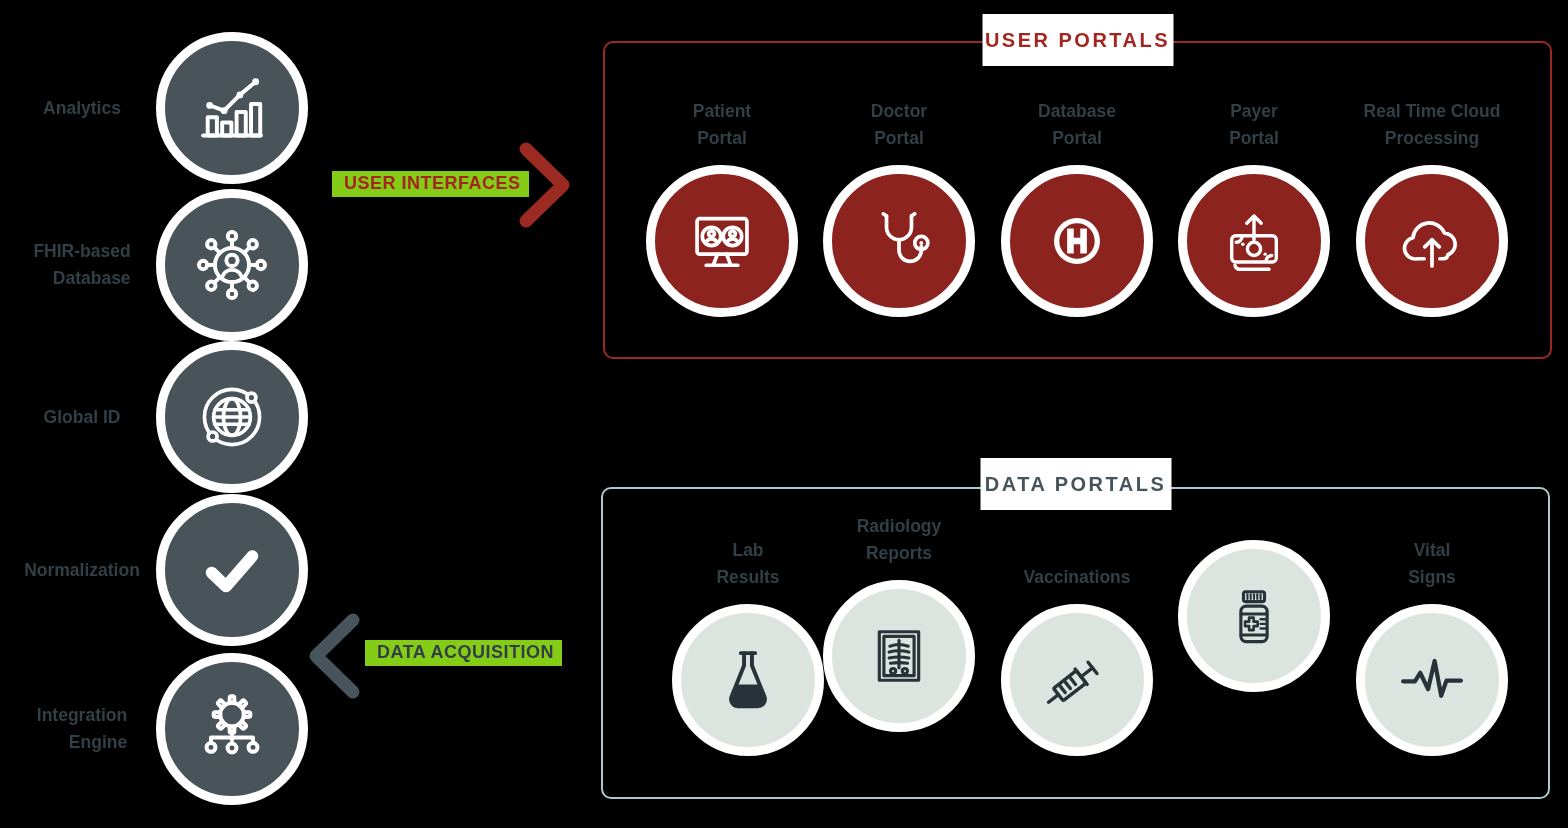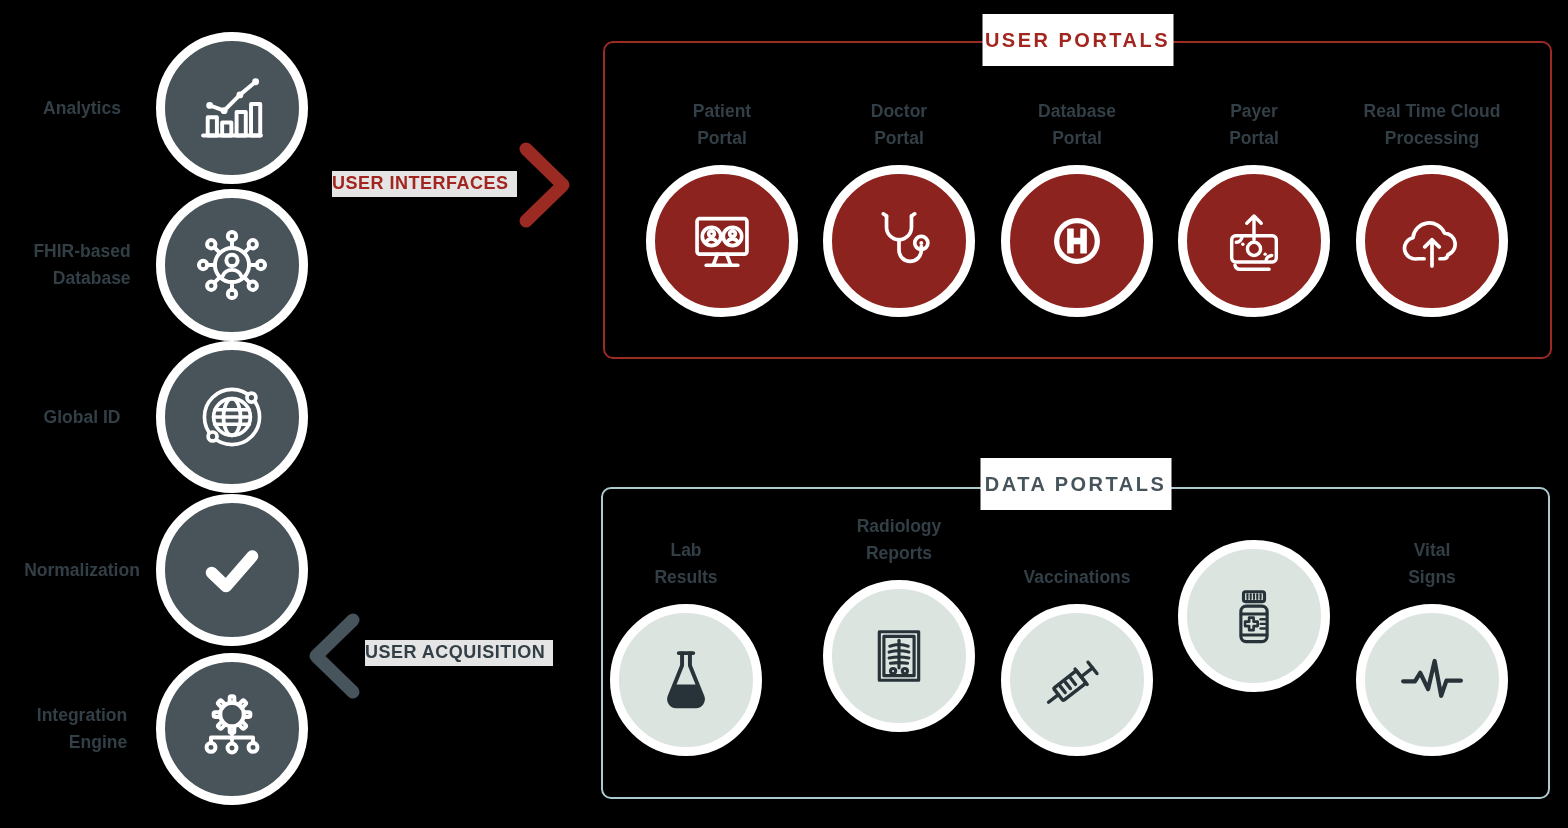--- a/index.html
+++ b/index.html
@@ -53,22 +53,22 @@
   .item-label {
     height:64px; display:flex; align-items:flex-end; justify-content:center;
     text-align:center; color:#333F47;
     font-size:17.5px; line-height:27px; font-weight:600;
     white-space:pre-line;
   }
   .grid-item .circle { margin-top:13px; }
 
   
   .tag {
-    position:absolute; background:#e5e5e5;
-    padding:2px 8px 3px 0;
+    position:absolute; background:#84cc16;
+    padding:2px 8px 3px 12px;
     font-weight:700; font-size:18px; letter-spacing:.5px; white-space:nowrap;
   }
   .tag.red-text  { color:#A2251F; }
   .tag.dark-text { color:#333F47; }
 </style>
 </head>
 <body>
 
 <div>
 
@@ -165,21 +165,21 @@
   <span>USER INTERFACES</span>
 </div>
 <svg class="abs" style="left:517px; top:141px;" width="56" height="88" viewBox="0 0 56 88">
   <polyline points="9,8 46,44 9,80" fill="none" stroke="#9B2A23" stroke-width="13" stroke-linecap="round" stroke-linejoin="round"></polyline>
 </svg>
 
 <svg class="abs" style="left:306px; top:612px;" width="56" height="88" viewBox="0 0 56 88">
   <polyline points="47,8 10,44 47,80" fill="none" stroke="#47545C" stroke-width="13" stroke-linecap="round" stroke-linejoin="round"></polyline>
 </svg>
 <div class="tag dark-text" style="left:365px; top:640px;">
-  <span>USER ACQUISITION</span>
+  <span>DATA ACQUISITION</span>
 </div>
 
 <div class="panel portals">
   <div class="panel-title">USER PORTALS</div>
 </div>
 
 <div class="grid-item" style="left:632px; top:88px;">
   <div class="item-label">Patient
 Portal</div>
   <div class="circle red">
@@ -252,21 +252,21 @@
       <path d="M26 45.5 H21 A8 8 0 0 1 17.5 29.5 A12.5 12.5 0 0 1 41.5 26 A8.5 8.5 0 0 1 44 42.5 Q44 45.5 40.5 45.5 H38"></path>
       <path d="M32 51 V31 M26.5 36.5 L32 31 L37.5 36.5"></path>
     </svg>
   </div>
 </div>
 
 <div class="panel sources">
   <div class="panel-title">DATA PORTALS</div>
 </div>
 
-<div class="grid-item" style="left:596px; top:527px;">
+<div class="grid-item" style="left:658px; top:527px;">
   <div class="item-label">Lab
 Results</div>
   <div class="circle light">
     <svg class="icon-svg" viewBox="0 0 64 64" fill="none" stroke="currentColor" stroke-width="3" stroke-linecap="round" stroke-linejoin="round">
       <path d="M26.5 11.5 h11"></path>
       <path d="M29 11.5 V21 L19.5 44.5 a5.5 5.5 0 0 0 5 7.5 h15 a5.5 5.5 0 0 0 5 -7.5 L35 21 V11.5"></path>
       <path d="M23.8 35.5 L19.8 45.2 a5 5 0 0 0 4.7 6.8 h15 a5 5 0 0 0 4.7 -6.8 L40.2 35.5 z" fill="currentColor" stroke="none"></path>
     </svg>
   </div>
 </div>

